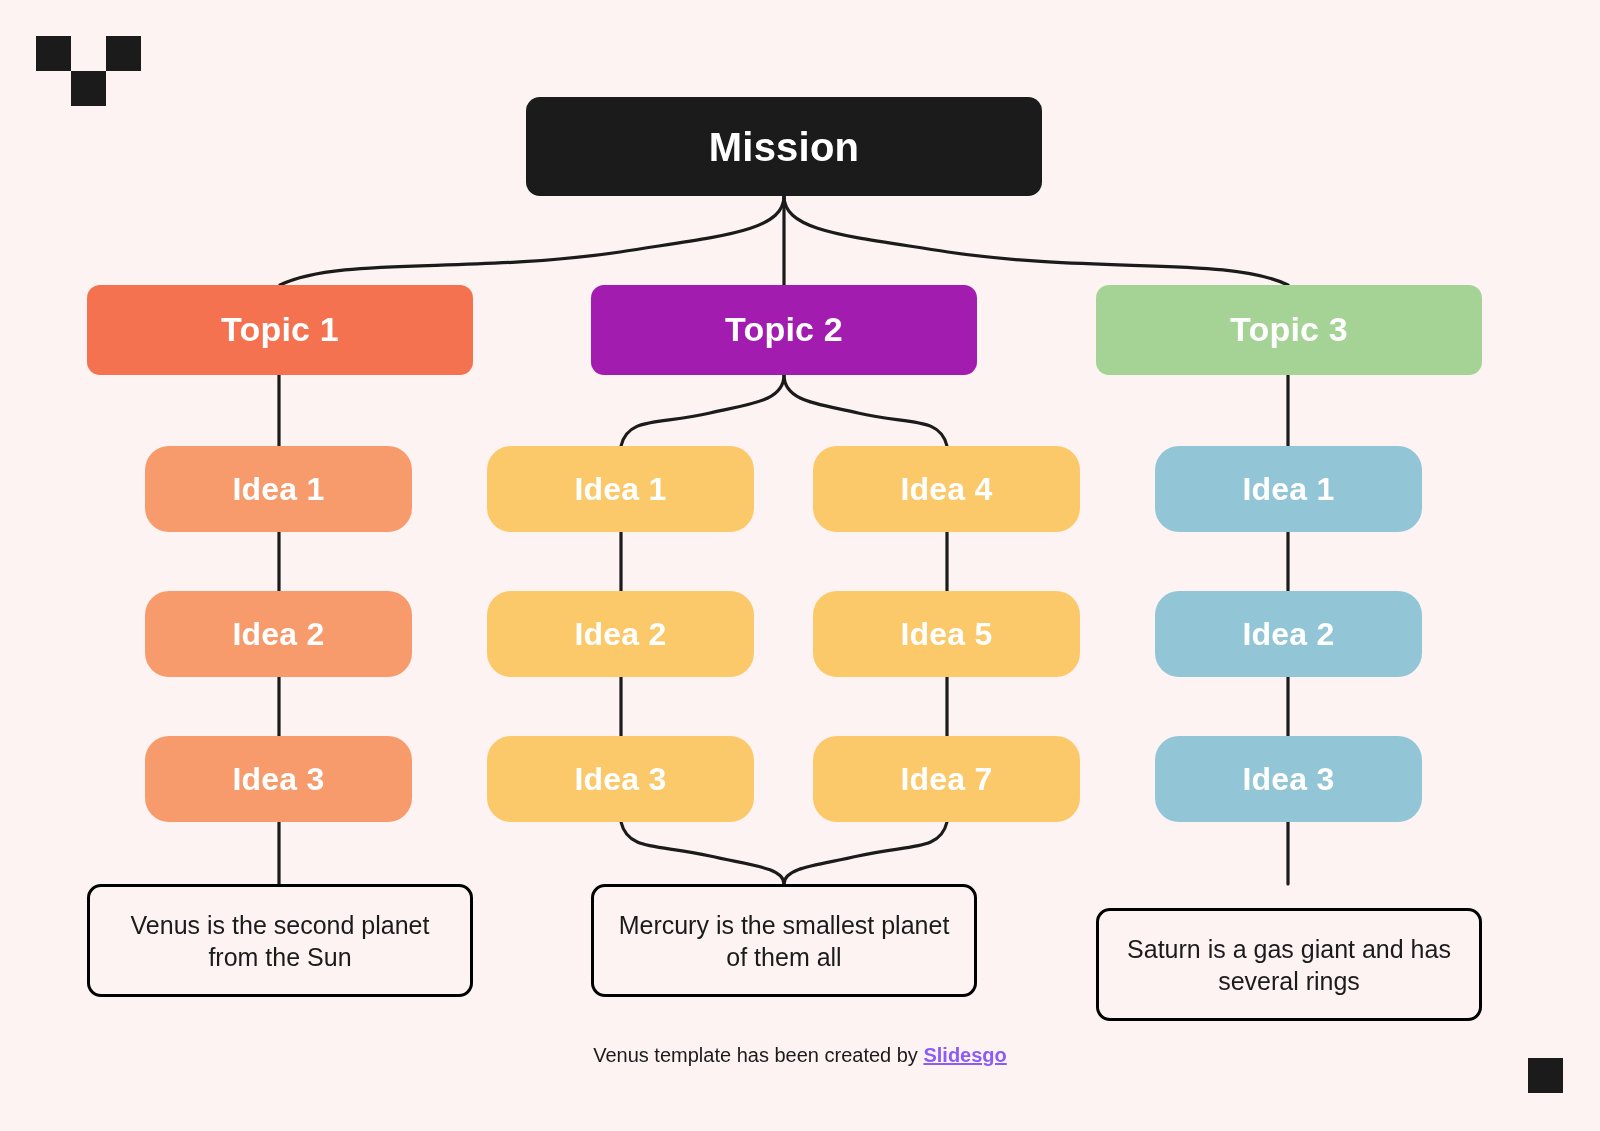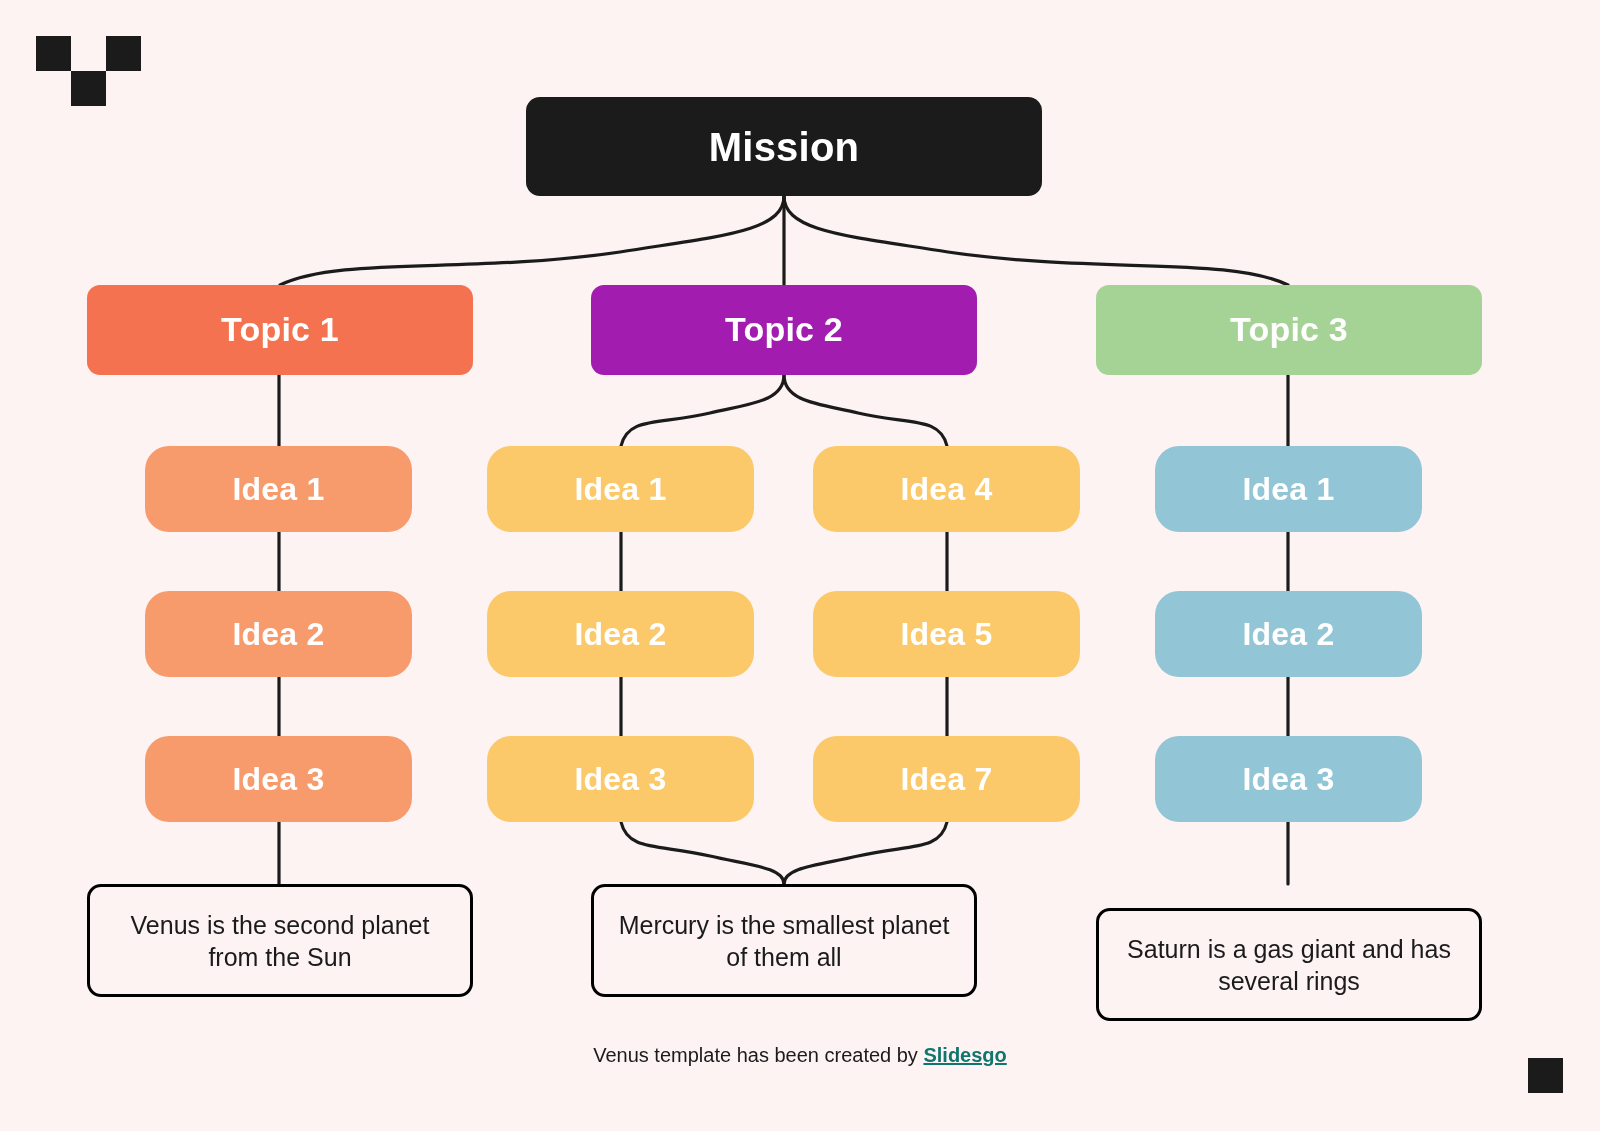--- a/index.html
+++ b/index.html
@@ -129,21 +129,21 @@
     left: 0;
     top: 1044px;
     width: 1600px;
     text-align: center;
     font-size: 20px;
     color: #1b1b1b;
   }
   #footer-brand {
     font-weight: bold;
     text-decoration: underline;
-    color: #0f766e;
+    color: #8b5cf6;
   }
 </style>
 </head>
 <body>
 
 <div id="canvas">
 
   <div class="deco-sq" id="logo-sq-tl"></div>
   <div class="deco-sq" id="logo-sq-tr"></div>
   <div class="deco-sq" id="logo-sq-mid"></div>

